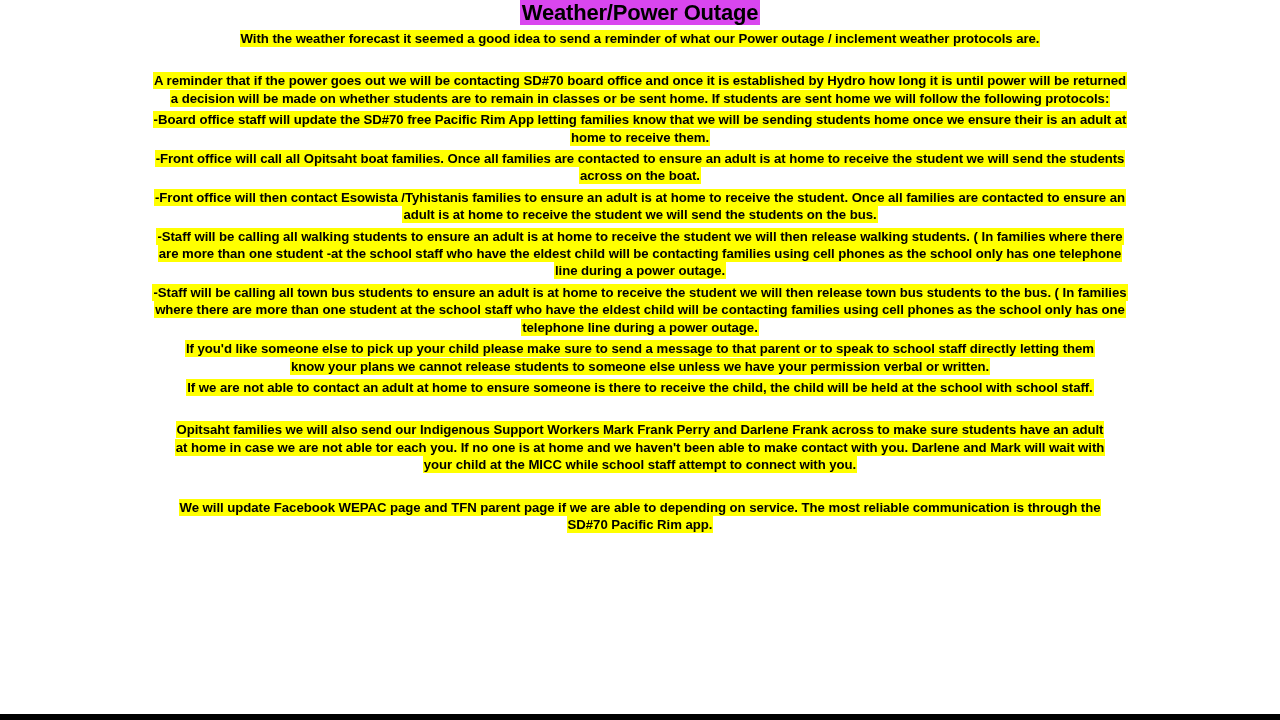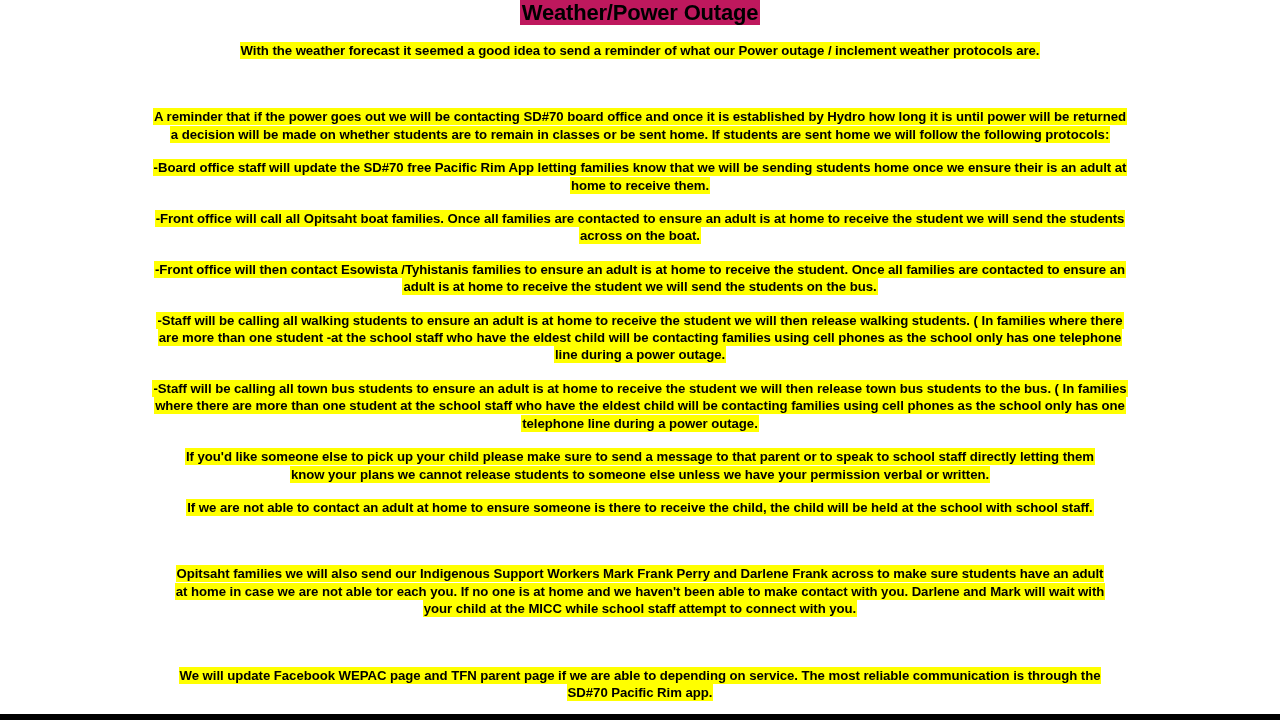--- a/index.html
+++ b/index.html
@@ -28,27 +28,27 @@
     font-size: 22px;
     font-weight: bold;
     line-height: 26px;
     color: #000000;
     text-align: center;
     margin: 0;
     padding: 0;
     letter-spacing: -0.2px;
   }
   .title .hl {
-    background: #be185d;
+    background: #d946ef;
     padding: 0 2px;
   }
 
   .block {
     width: 980px;
-    margin: 16px auto;
+    margin: 4px auto;
     text-align: center;
     font-size: 13.2px;
     font-weight: bold;
     line-height: 17.4px;
     color: #000000;
     letter-spacing: -0.05px;
   }
   .block.narrow {
     width: 940px;
   }

